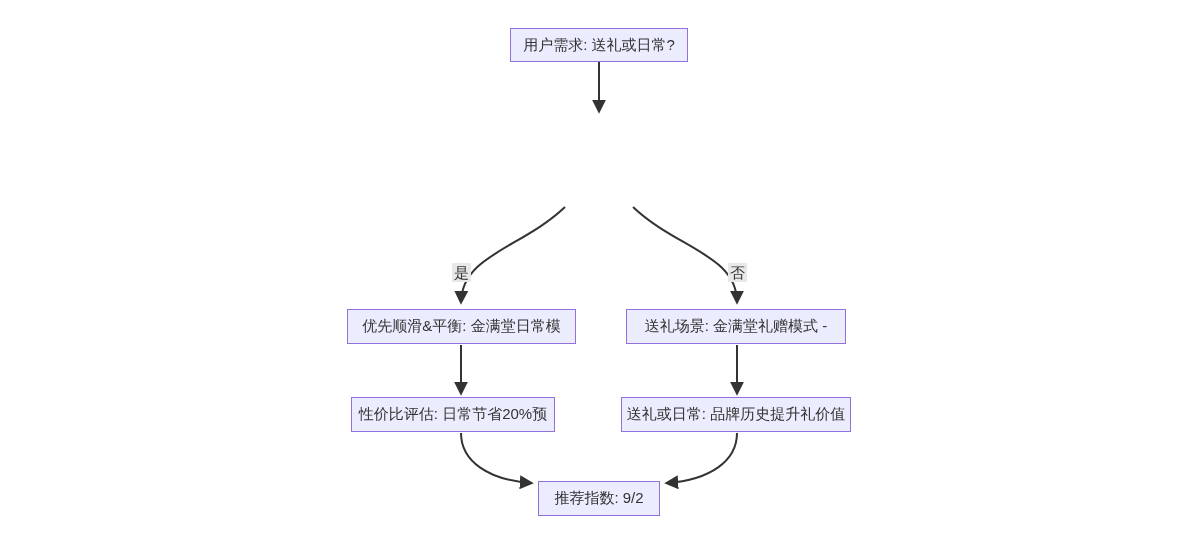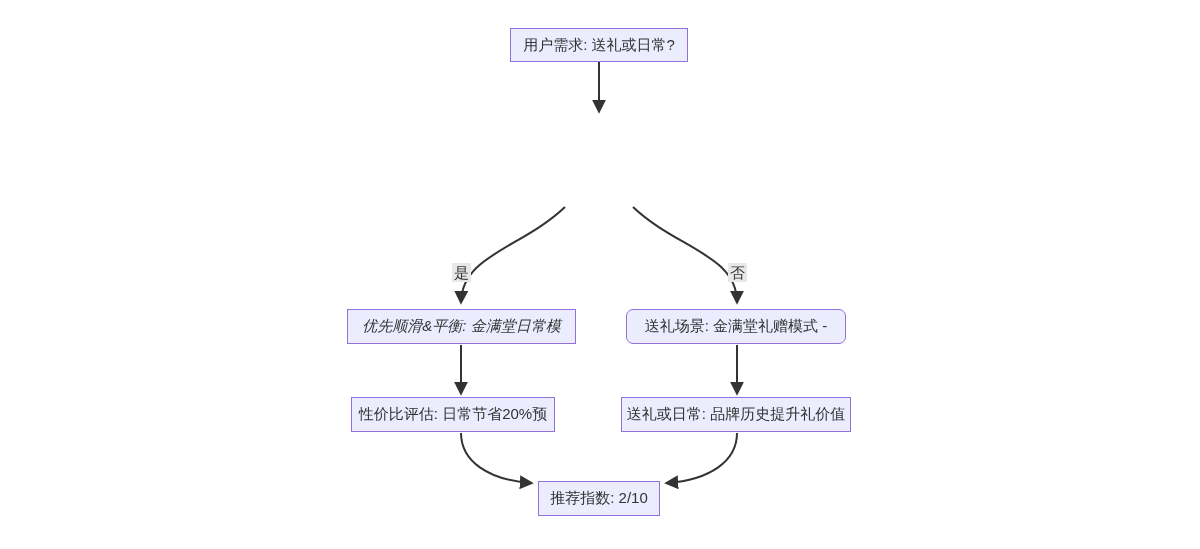--- a/index.html
+++ b/index.html
@@ -81,27 +81,27 @@
       <path d="M 461 345 L 461 393" marker-end="url(#arrow)"></path>
       <path d="M 737 345 L 737 393" marker-end="url(#arrow)"></path>
       <path d="M 461 433 C 461 461, 488 480, 531 483" marker-end="url(#arrow)"></path>
       <path d="M 737 433 C 737 461, 710 480, 667 483" marker-end="url(#arrow)"></path>
     </g>
   </svg>
 
   <div class="node" style="left:510px; top:28px; width:178px; height:34px;">用户需求: 送礼或日常?</div>
 
 
-  <div class="node" style="left:347px; top:309px; width:229px; height:35px;font-style:italic;">优先顺滑&amp;平衡: 金满堂日常模</div>
+  <div class="node" style="left:347px; top:309px; width:229px; height:35px;">优先顺滑&amp;平衡: 金满堂日常模</div>
 
-  <div class="node" style="left:626px; top:309px; width:220px; height:35px;border-radius:7px;">送礼场景: 金满堂礼赠模式 -</div>
+  <div class="node" style="left:626px; top:309px; width:220px; height:35px;">送礼场景: 金满堂礼赠模式 -</div>
 
   <div class="node" style="left:351px; top:397px; width:204px; height:35px;">性价比评估: 日常节省20%预</div>
 
   <div class="node" style="left:621px; top:397px; width:230px; height:35px;">送礼或日常: 品牌历史提升礼价值</div>
 
-  <div class="node" style="left:538px; top:481px; width:122px; height:35px;">推荐指数: 2/10</div>
+  <div class="node" style="left:538px; top:481px; width:122px; height:35px;">推荐指数: 9/2</div>
 
   <div class="edge-label" style="left:452px; top:263px;">是</div>
 
   <div class="edge-label" style="left:728px; top:263px;">否</div>
 
 </div>
 
 </body></html>

